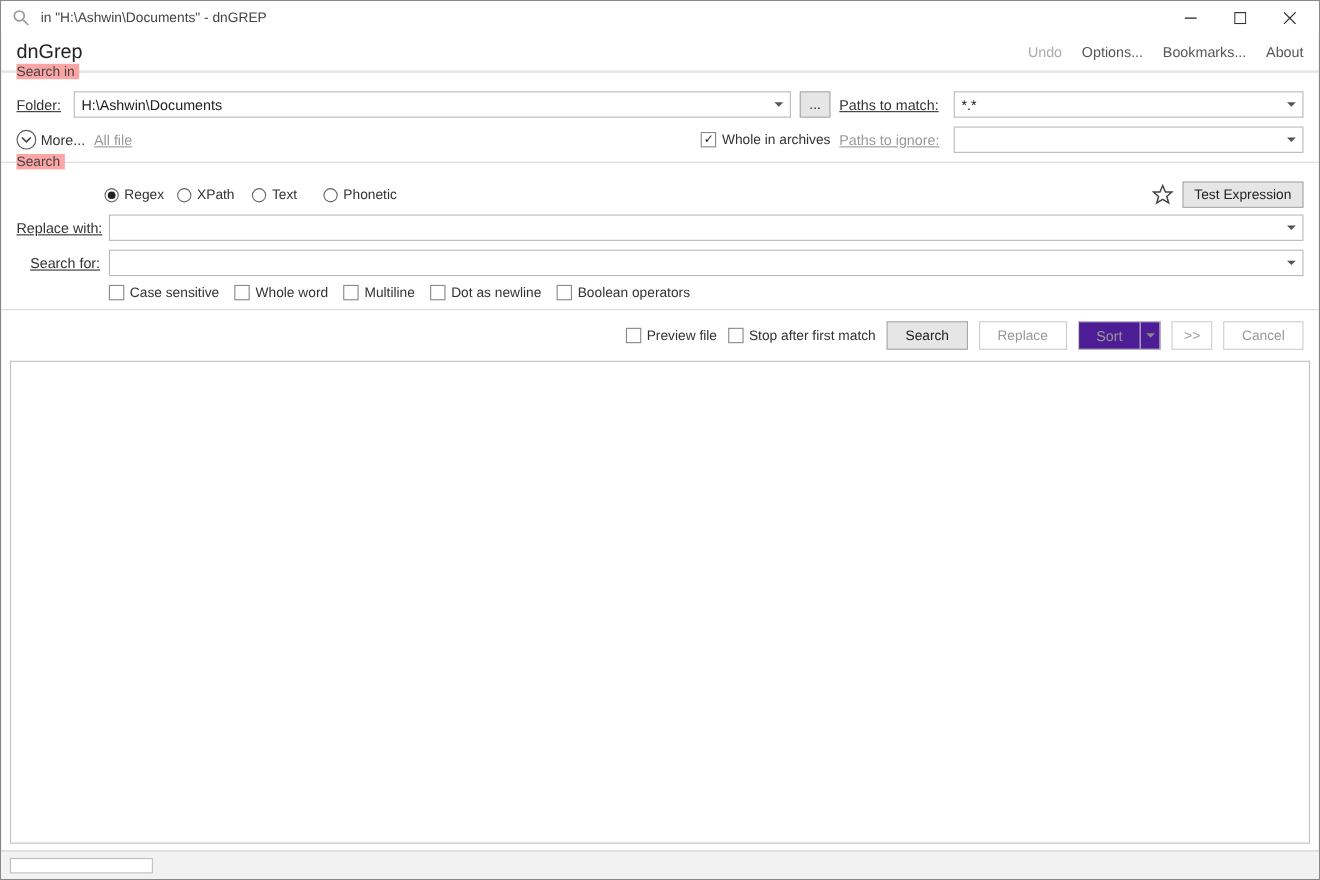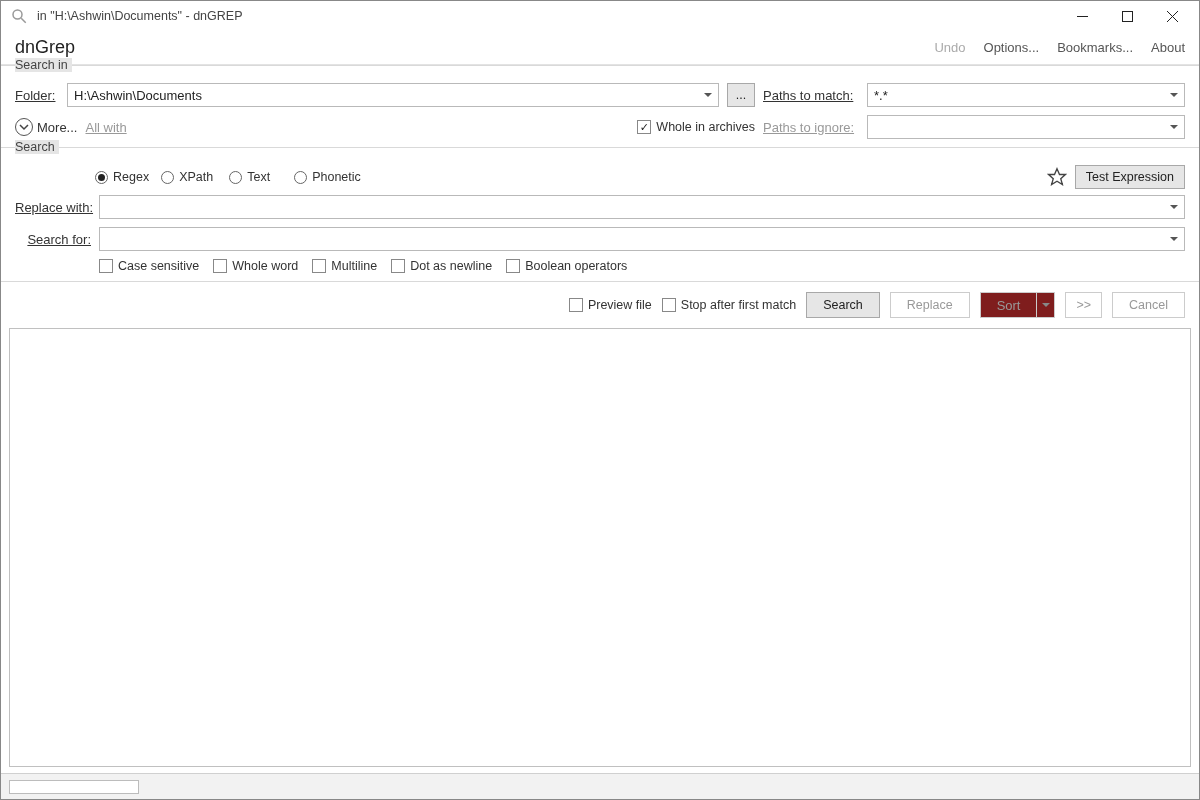--- a/index.html
+++ b/index.html
@@ -52,21 +52,21 @@
   .menu-item.disabled { color: #aaa; }
   
   .group {
     border-top: 1px solid #d9d9d9;
     padding: 0 14px 8px 14px;
     position: relative;
   }
   .group-label {
     position: relative;
     top: -9px;
-    background: #e5e5e5;
+    background: #fca5a5;
     padding: 0 4px 0 0;
     color: #444;
     font-size: 12.5px;
     display: inline-block;
   }
   .row {
     display: flex;
     align-items: center;
     gap: 8px;
     margin-top: 2px;
@@ -148,21 +148,21 @@
     border-top: 1px solid #d9d9d9;
     padding: 10px 14px;
     display: flex;
     align-items: center;
     justify-content: flex-end;
     gap: 10px;
   }
   .actionbar .btn { height: 26px; padding: 0 16px; }
   .sort-btn {
     display: flex; align-items: center; height: 26px;
-    border: 1px solid #ccc; background: #7f1d1d;
+    border: 1px solid #ccc; background: #4c1d95;
   }
   .sort-btn .lbl-part { padding: 0 16px; color: #999; }
   .sort-btn .drop-part {
     border-left: 1px solid #ccc; width: 18px; height: 100%;
     display: flex; align-items: center; justify-content: center;
   }
   .sort-btn .drop-part::after {
     content: ""; border-left: 4px solid transparent;
     border-right: 4px solid transparent;
     border-top: 4px solid #888;
@@ -247,21 +247,21 @@
 
   <div class="row" style="margin-top:8px">
     <div class="more-pill">
       <span class="circle-ico">
         <svg width="10" height="10" viewBox="0 0 10 10">
             <polyline points="1,3 5,7 9,3" fill="none" stroke="#444" stroke-width="1.5"></polyline>
           </svg>
       </span>
       <span>More...</span>
     </div>
-    <span class="lbl" style="color:#999">All with</span>
+    <span class="lbl" style="color:#999">All file</span>
     <span style="flex:1"></span>
     <label class="chk">
       <span class="chk-box checked"></span>
       <span>Whole in archives</span>
     </label>
     <span class="lbl" style="width:96px;color:#999">Paths to ignore:</span>
     <div class="combo small-caret" style="width:318px;flex:none">
       <span></span>
     </div>
   </div>

